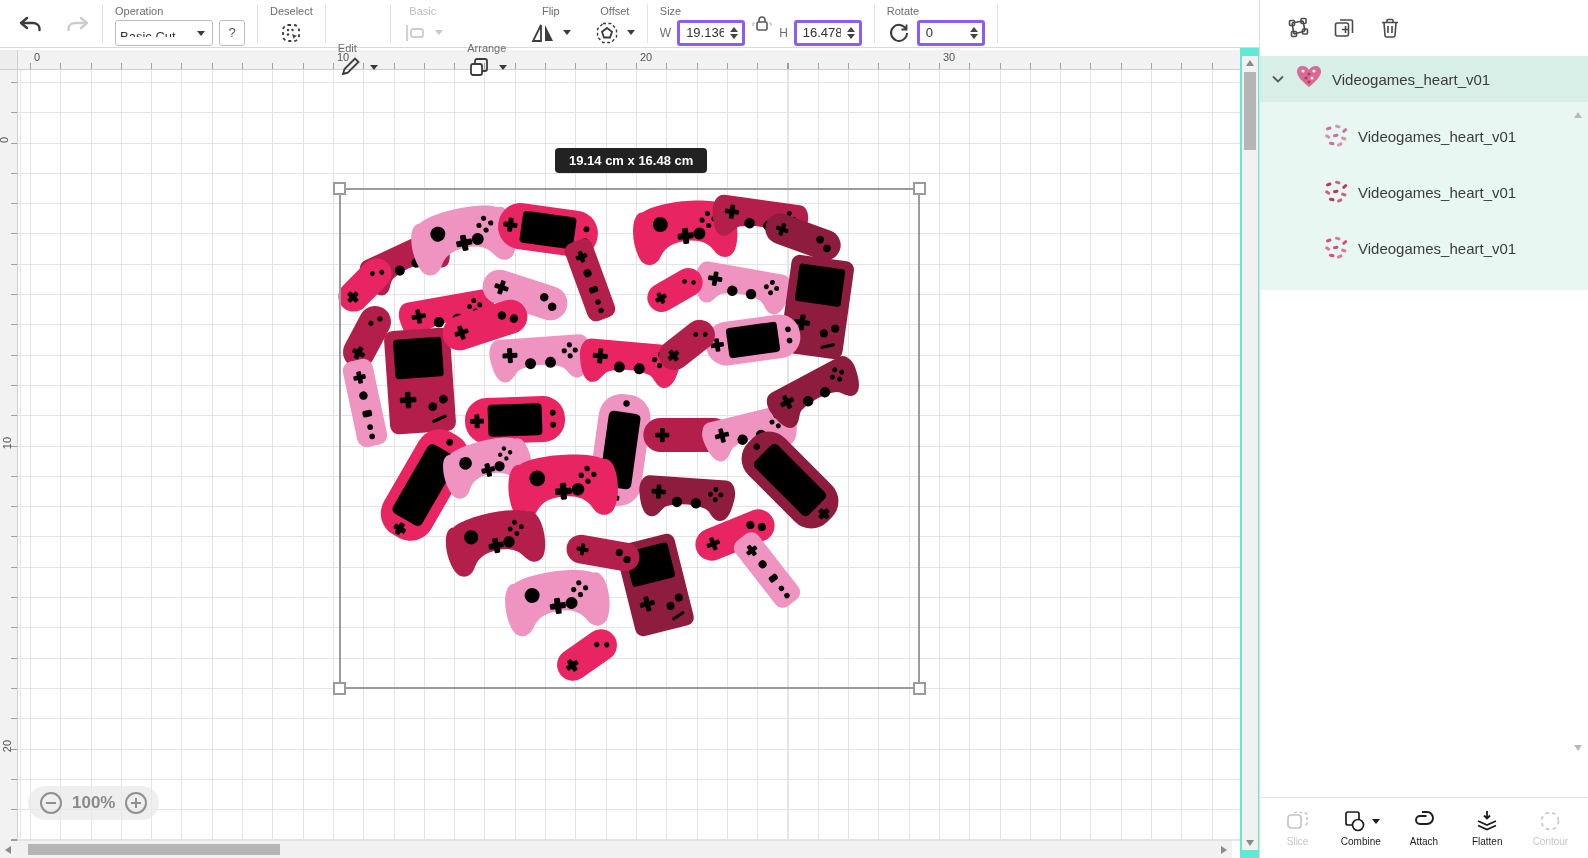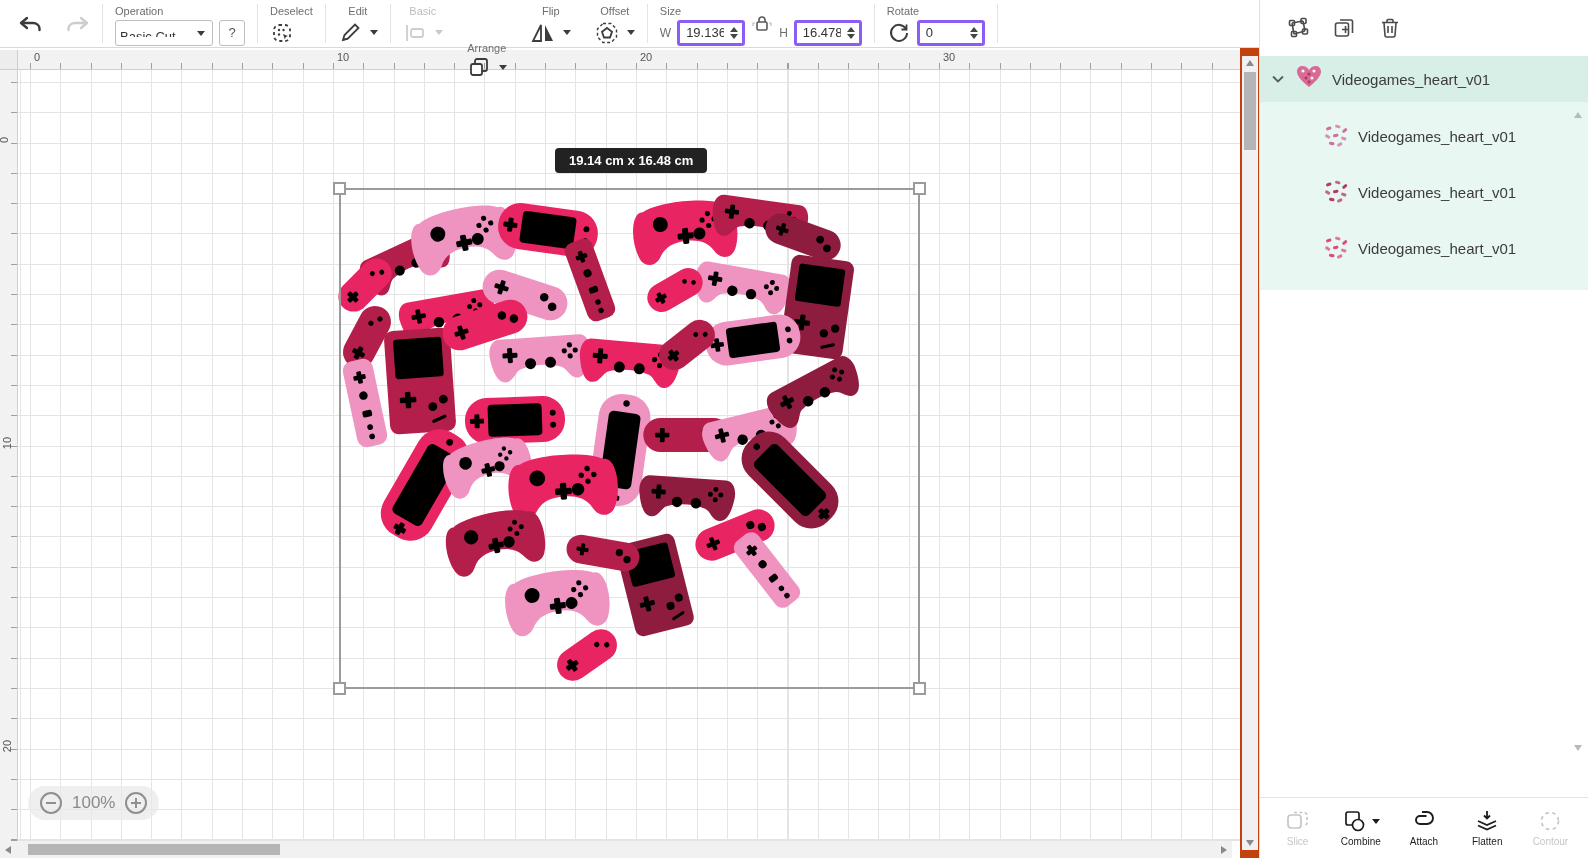--- a/index.html
+++ b/index.html
@@ -1,18 +1,18 @@
 <!DOCTYPE html>
 <html><head>
 <meta charset="utf-8">
 <style>
   * { margin:0; padding:0; box-sizing:border-box; }
   html,body { width:1588px; height:858px; overflow:hidden;
     font-family:"Liberation Sans", sans-serif; background:#fff; }
-  .app { position:relative; width:1588px; height:858px; background:#c2410c; }
+  .app { position:relative; width:1588px; height:858px; background:#5eead4; }
 
   
   .toolbar { position:absolute; left:0; top:0; width:1259px; height:48px;
     background:#fff; border-bottom:1px solid #d9d9d9; display:flex; align-items:stretch; z-index:5; }
   .tgroup { display:flex; flex-direction:column; justify-content:flex-start; padding:4px 12px 0 12px; }
   .tlabel { font-size:11px; color:#6e6e6e; height:14px; line-height:14px; white-space:nowrap; }
   .tlabel.disabled { color:#bdbdbd; }
   .trow { display:flex; align-items:center; gap:6px; height:30px; }
   .sep { width:1px; background:#e3e3e3; margin:4px 0; }
   .icon-btn { display:flex; align-items:center; justify-content:center; cursor:pointer; color:#3c3c3c; }
@@ -64,21 +64,21 @@
     border:2px solid #9b9b9b; }
   .handle { position:absolute; width:13px; height:13px; background:#fff; border:2px solid #9b9b9b; }
   .handle.tl { left:-8px; top:-8px; } .handle.tr { right:-8px; top:-8px; }
   .handle.bl { left:-8px; bottom:-8px; } .handle.br { right:-8px; bottom:-8px; }
 
   .dim-tooltip { position:absolute; left:555px; top:100px; height:25px; padding:0 14px;
     background:#222; border-radius:4px; color:#fff; font-size:13px; font-weight:bold;
     display:flex; align-items:center; white-space:nowrap; }
 
   .zoom-pill { position:absolute; left:28px; top:738px; height:34px; padding:13px 12px;
-    background:rgba(233,233,233,0.75); border-radius:17px; display:flex; align-items:center; gap:10px; }
+    background:rgba(233,233,233,0.75); border-radius:17px; display:flex; align-items:center; gap:10px;font-weight:bold; }
   .zoom-circle { width:22px; height:22px; border:2px solid #8f8f8f; border-radius:50%;
     position:relative; cursor:pointer; }
   .zoom-circle::before { content:""; position:absolute; left:4px; top:8px; width:10px; height:2px; background:#8f8f8f; }
   .zoom-circle.plus::after { content:""; position:absolute; left:8px; top:4px; width:2px; height:10px; background:#8f8f8f; }
   .zoom-value { font-size:17px; color:#8a8a8a; }
 
   .hscroll { position:absolute; left:0; bottom:0; width:1232px; height:17px; background:#f1f1f1; }
   .hscroll .thumb { position:absolute; left:28px; top:3px; width:252px; height:11px; background:#b5b5b5; }
   .arr { position:absolute; width:0; height:0; }
   .arr.left { left:5px; top:5px; border-top:4px solid transparent; border-bottom:4px solid transparent; border-right:6px solid #8a8a8a; }
@@ -149,37 +149,37 @@
       <div class="trow">
         <span class="op-wrap">
           <select class="op"><option>Basic Cut</option></select>
           <span class="caret"></span>
         </span>
         <button class="help-btn">?</button>
       </div>
     </div>
     <div class="sep"></div>
 
-    <div class="tgroup" style="">
+    <div class="tgroup" style="align-items:center;">
       <span class="tlabel">Deselect</span>
       <div class="trow">
         <span class="icon-btn">
           <svg width="24" height="24" viewBox="0 0 24 24" fill="none" stroke="#3c3c3c" stroke-width="1.8">
             <rect x="4" y="4" width="16" height="16" rx="5" stroke-dasharray="3 3"></rect>
             <circle cx="9" cy="9" r="1.2" fill="#3c3c3c" stroke="none"></circle>
               <circle cx="13.5" cy="9" r="1.2" fill="#3c3c3c" stroke="none"></circle>
               <circle cx="9" cy="13.5" r="1.2" fill="#3c3c3c" stroke="none"></circle>
             <path d="M13 13 l5 2 -2.2 1 -1 2.2 z" fill="#3c3c3c" stroke="none"></path>
           </svg>
         </span>
       </div>
     </div>
     <div class="sep"></div>
 
-    <div class="tgroup" style="align-items:center;">
+    <div class="tgroup" style="margin-top:37px;">
       <span class="tlabel">Edit</span>
       <div class="trow">
         <span class="icon-btn">
           <svg width="24" height="24" viewBox="0 0 24 24" fill="none" stroke="#3c3c3c" stroke-width="1.8">
             <path d="M5 19 l1.5-5 L17 3.5 l3.5 3.5 L10 17.5 z"></path>
               <path d="M5 19 l4.8-1.3"></path>
           </svg>
         </span>
         <span class="caret"></span>
       </div>

